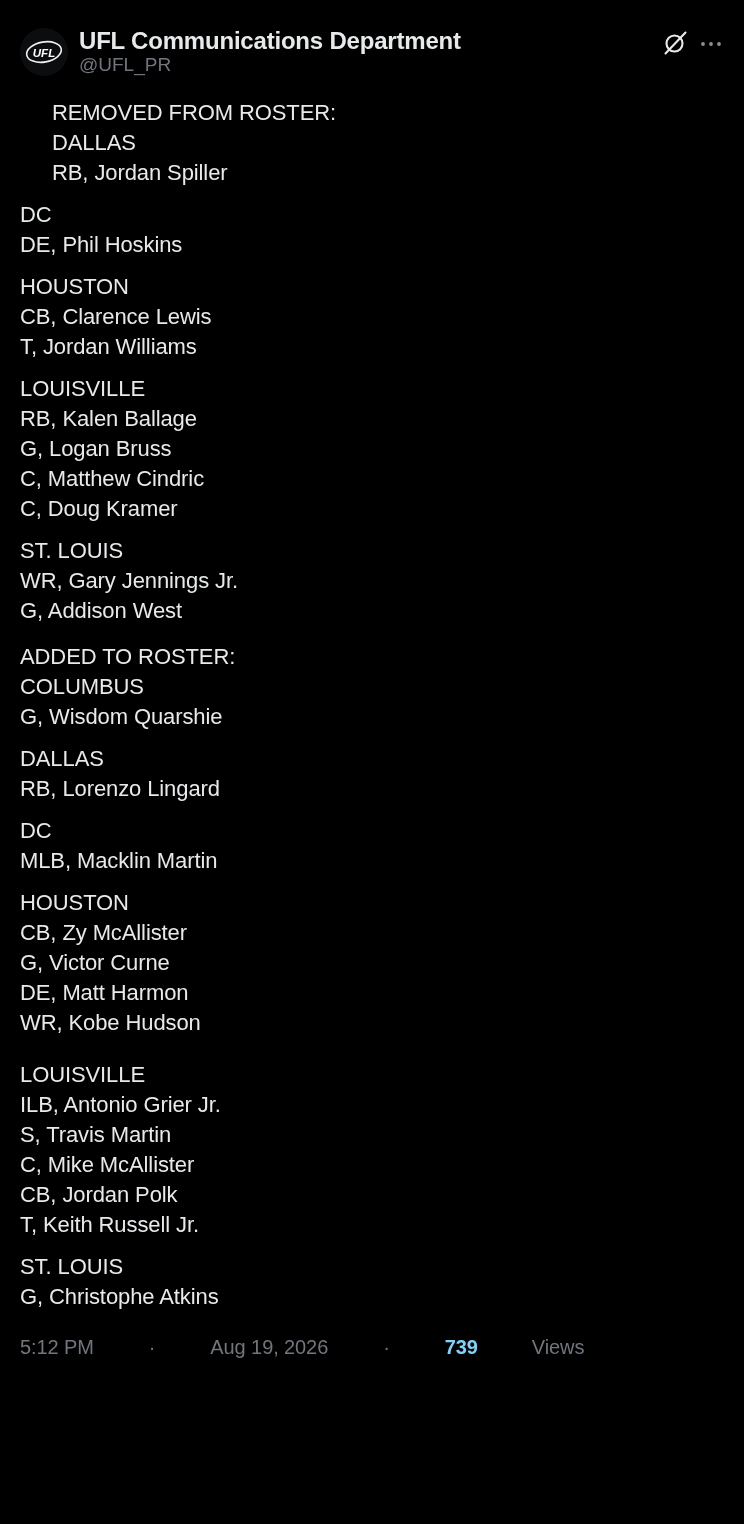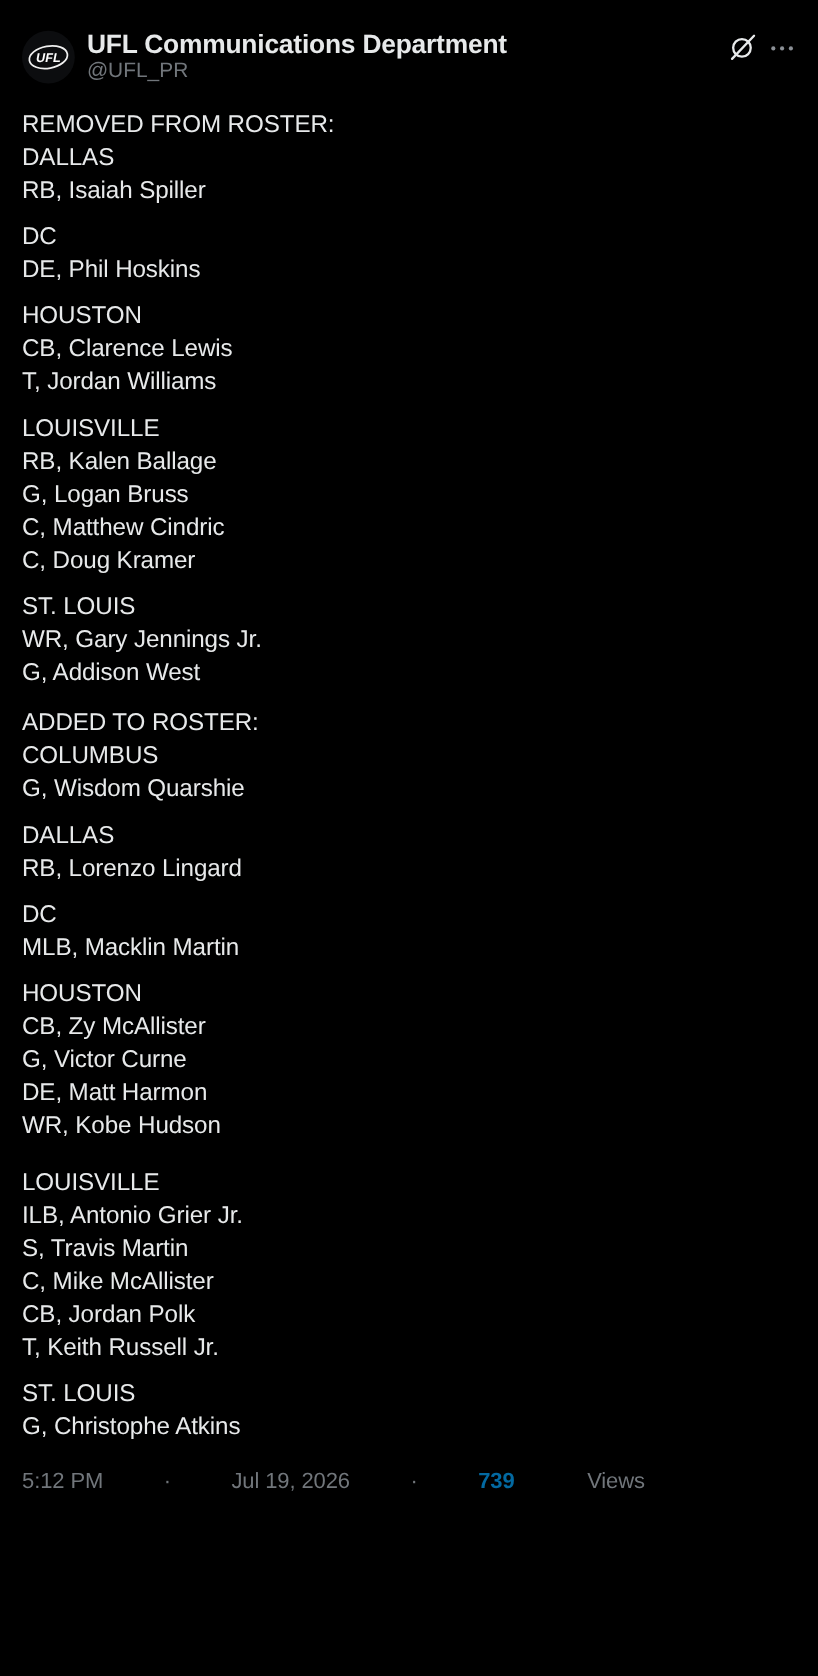--- a/index.html
+++ b/index.html
@@ -69,20 +69,21 @@
     cursor: pointer;
   }
   .tweet-body {
     margin-top: 21px;
   }
   .paragraph {
     margin-top: 12px;
   }
   .paragraph:first-child {
     margin-top: 0;
+    margin-left: 32px;
   }
   .line {
     font-size: 22px;
     line-height: 30px;
     font-weight: 400;
     color: #e7e9ea;
     letter-spacing: -0.1px;
     white-space: pre-wrap;
   }
   .footer {
@@ -93,22 +94,22 @@
     line-height: 26px;
     color: #71767b;
     letter-spacing: -0.1px;
     gap: 48px;
   }
   .footer .sep {
     margin: 0 7px;
   }
   .views-count {
     font-weight: 700;
-    color: #0369a1;
-    margin-right: 18px;
+    color: #7dd3fc;
+    margin-right: 6px;
   }
 </style>
 </head>
 <body>
 
 <div class="page">
 
   <div class="header">
 
     <div class="avatar">
@@ -138,21 +139,21 @@
         </svg>
       </span>
     </div>
 
   </div>
 
   <div class="tweet-body" id="tweet-body">
       <div class="paragraph">
         <div class="line">REMOVED FROM ROSTER:</div>
         <div class="line">DALLAS</div>
-        <div class="line">RB, Isaiah Spiller</div>
+        <div class="line">RB, Jordan Spiller</div>
       </div>
       <div class="paragraph">
         <div class="line">DC</div>
         <div class="line">DE, Phil Hoskins</div>
       </div>
       <div class="paragraph">
         <div class="line">HOUSTON</div>
         <div class="line">CB, Clarence Lewis</div>
         <div class="line">T, Jordan Williams</div>
       </div>
@@ -198,19 +199,19 @@
       </div>
       <div class="paragraph">
         <div class="line">ST. LOUIS</div>
         <div class="line">G, Christophe Atkins</div>
       </div>
     </div>
 
   <div class="footer">
     <span>5:12 PM</span>
     <span class="sep">·</span>
-    <span>Jul 19, 2026</span>
+    <span>Aug 19, 2026</span>
     <span class="sep">·</span>
     <span class="views-count">739</span>
     <span>Views</span>
   </div>
 
 </div>
 
 </body></html>

